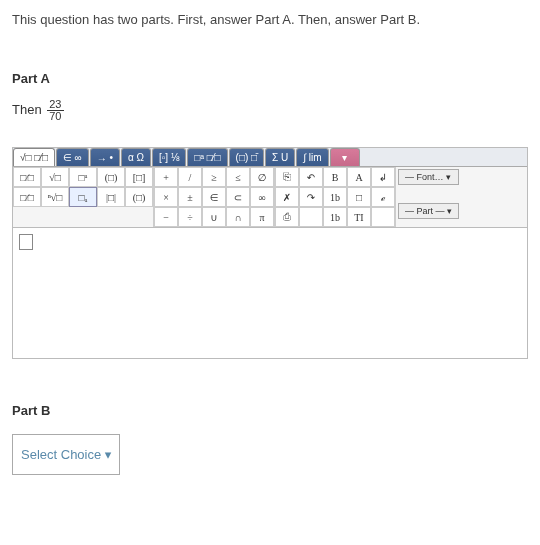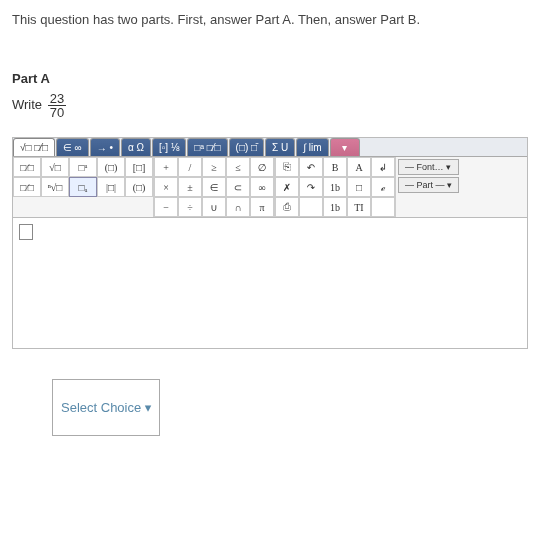--- a/index.html
+++ b/index.html
@@ -7,21 +7,21 @@
       font-family: Arial, sans-serif;
       background: #fff;
       color: #333;
       padding: 12px;
       width: 540px;
       font-size: 13px;
     }
     .question-intro { margin-bottom: 12px; color: #444; }
     .part-label { font-weight: bold; margin-bottom: 6px; margin-top: 44px; }
     .prompt { margin-bottom: 18px; }
-    .fraction { display: inline-flex; flex-direction: column; align-items: center; vertical-align: middle; font-size: 13px; line-height: 1; margin: 0 2px; }
+    .fraction { display: inline-flex; flex-direction: column; align-items: center; vertical-align: middle; font-size: 11px; line-height: 1; margin: 7px 2px; }
     .fraction .num { border-bottom: 1px solid #333; padding: 0 2px; }
     .fraction .den { padding: 0 2px; }
 
     .editor { border: 1px solid #bbb; margin-bottom: 20px; }
 
     .tabs { display: flex; background: #e8ebf0; border-bottom: 1px solid #aaa; }
     .tab {
       padding: 3px 6px;
       font-size: 10px;
       border: 1px solid #999;
@@ -45,41 +45,41 @@
       width: 24px; height: 20px;
       border: 1px solid #ccc;
       background: #fff;
       font-size: 10px;
       display: flex; align-items: center; justify-content: center;
       cursor: pointer;
       font-family: 'Times New Roman', serif;
     }
     .tbtn.w { width: 28px; }
     .tbtn.sel { background: #e8f0ff; border-color: #88a; }
-    .side-btns { display:flex; flex-direction:column; padding: 2px; gap:2px; }
+    .side-btns { display:flex; flex-direction:column; padding: 2px; gap:18px; }
     .side-btn { font-size: 9px; padding: 2px 6px; border: 1px solid #aaa; background: #eee; cursor: pointer; white-space: nowrap; }
 
     .answer-area { min-height: 130px; padding: 6px; }
     .answer-box { width: 14px; height: 16px; border: 1px solid #888; }
 
     .part-b { margin-top: 12px; }
     .select-box {
-      display: inline-block; border: 1px solid #aaa; padding: 20px 8px;
-      color: #5a8aaa; cursor: pointer; margin-top: 10px; margin-left: 40px;
+      display: inline-block; border: 1px solid #aaa; padding: 12px 8px;
+      color: #5a8aaa; cursor: pointer; margin-top: 10px;
     }
   </style>
 </head>
 <body>
 
 <div class="question-intro">This question has two parts. First, answer Part A. Then, answer Part B.</div>
 
 <div class="part-label">Part A</div>
 
 <div class="prompt">
-  <span>Write </span>
+  <span>Then </span>
   <span class="fraction">
     <span class="num">23</span>
     <span class="den">70</span>
   </span>
 </div>
 
 <div class="editor">
   <div class="tabs">
     <div class="tab active">√□ □⁄□</div>
     <div class="tab">∈ ∞</div>
@@ -164,14 +164,15 @@
       <div class="side-btn">— Part — ▾</div>
     </div>
   </div>
 
   <div class="answer-area">
     <div class="answer-box"></div>
   </div>
 </div>
 
 <div class="part-b">
+  <div class="part-label">Part B</div>
   <div class="select-box">Select Choice ▾</div>
 </div>
 
 </body></html>

